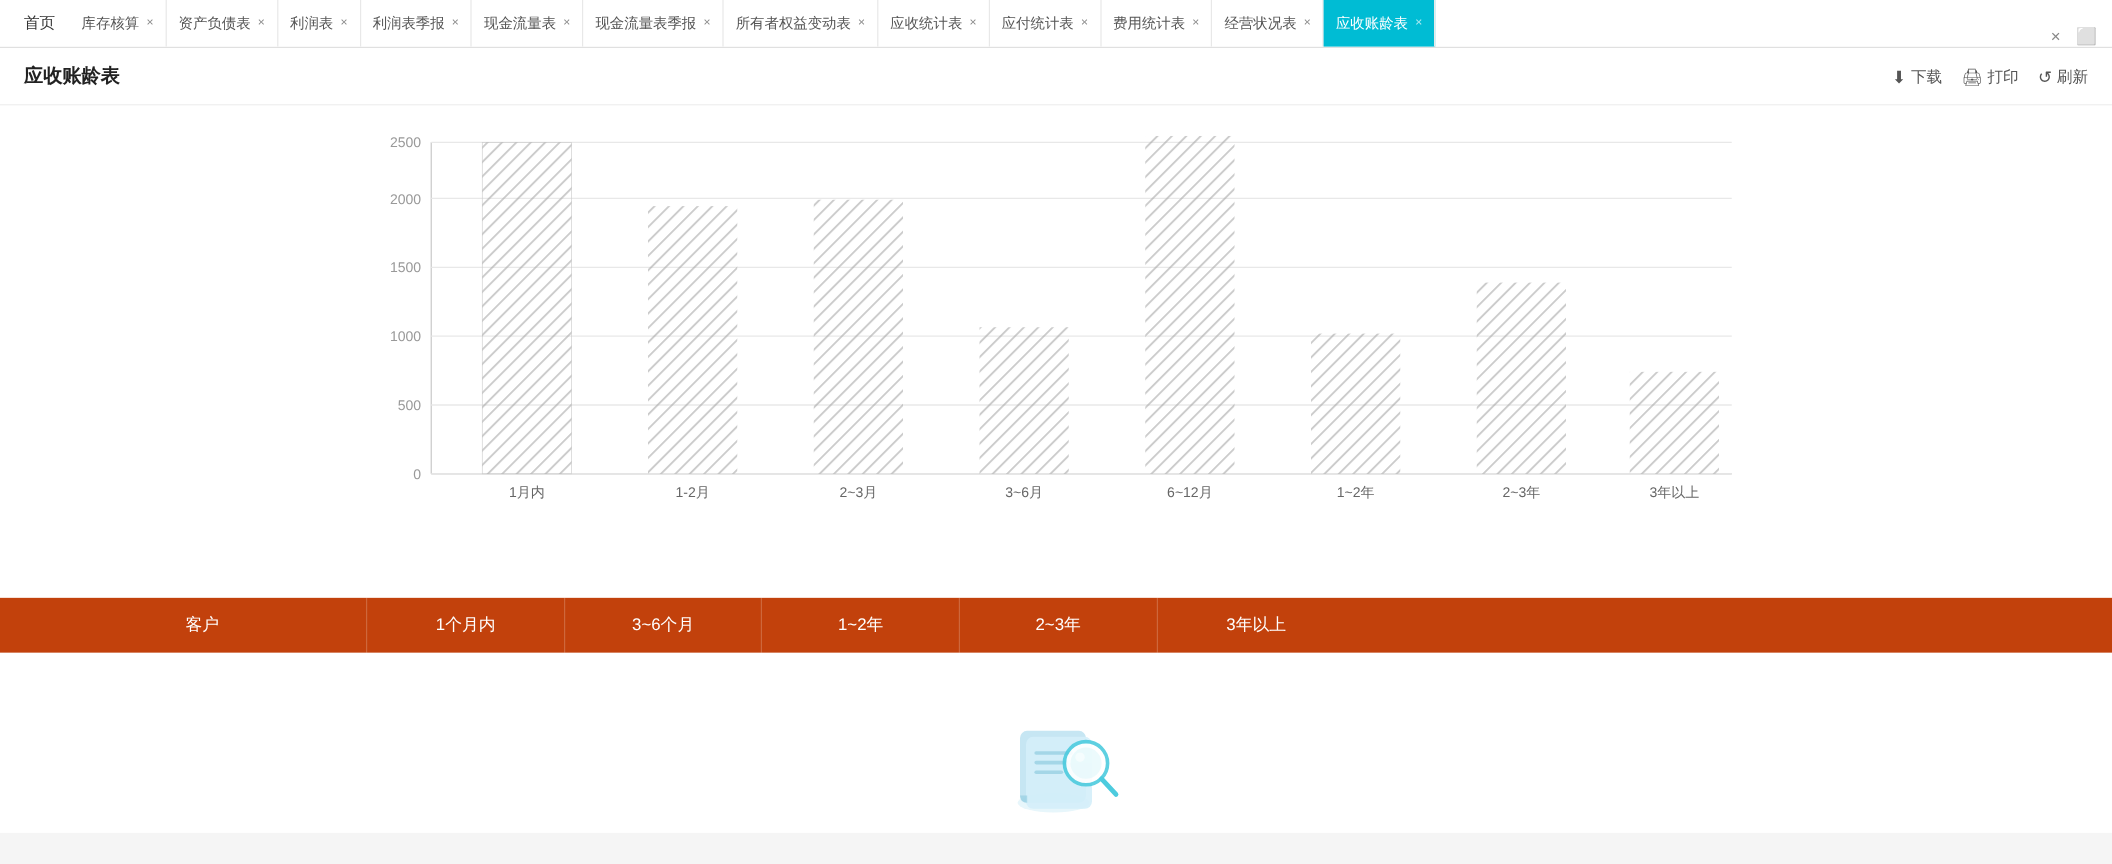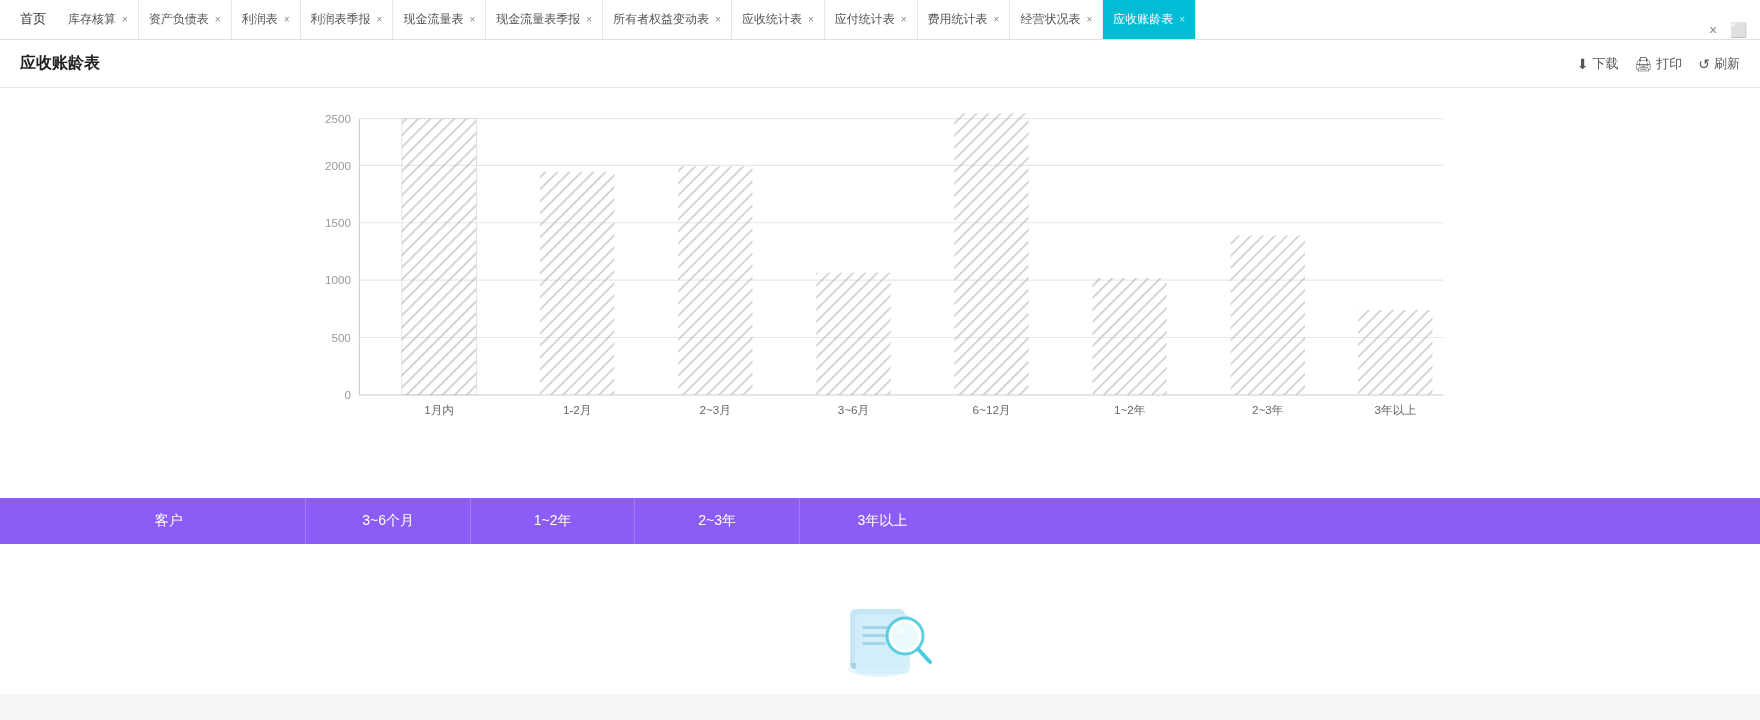--- a/index.html
+++ b/index.html
@@ -105,21 +105,21 @@
     .chart-svg-container {
       width: 100%;
       height: 340px;
       position: relative;
     }
 
     
     .table-header {
       display: grid;
       grid-template-columns: 2fr 1.2fr 1.2fr 1.2fr 1.2fr 1.2fr 1.2fr 1.2fr 1.2fr 1fr;
-      background: #8b5cf6;
+      background: #c2410c;
       color: #fff;
       font-size: 14px;
       font-weight: 500;
       padding-left: 32px;
     }
     .table-header-cell {
       padding: 14px 8px;
       text-align: center;
       border-right: 1px solid rgba(255,255,255,0.2);
     }
@@ -305,20 +305,21 @@
           <pattern id="hatch" patternUnits="userSpaceOnUse" width="8" height="8" patternTransform="rotate(45)">
             <line x1="0" y1="0" x2="0" y2="8" stroke="#aaa" stroke-width="3"></line>
           </pattern>
         </defs>
       </svg>
     </div>
   </div>
 
   <div class="table-header">
     <div class="table-header-cell">客户</div>
+    <div class="table-header-cell">1个月内</div>
     <div class="table-header-cell">3~6个月</div>
     <div class="table-header-cell">1~2年</div>
     <div class="table-header-cell">2~3年</div>
     <div class="table-header-cell">3年以上</div>
   </div>
 
   <div class="table-body">
     <div class="empty-state">
 
       <div class="empty-icon">

